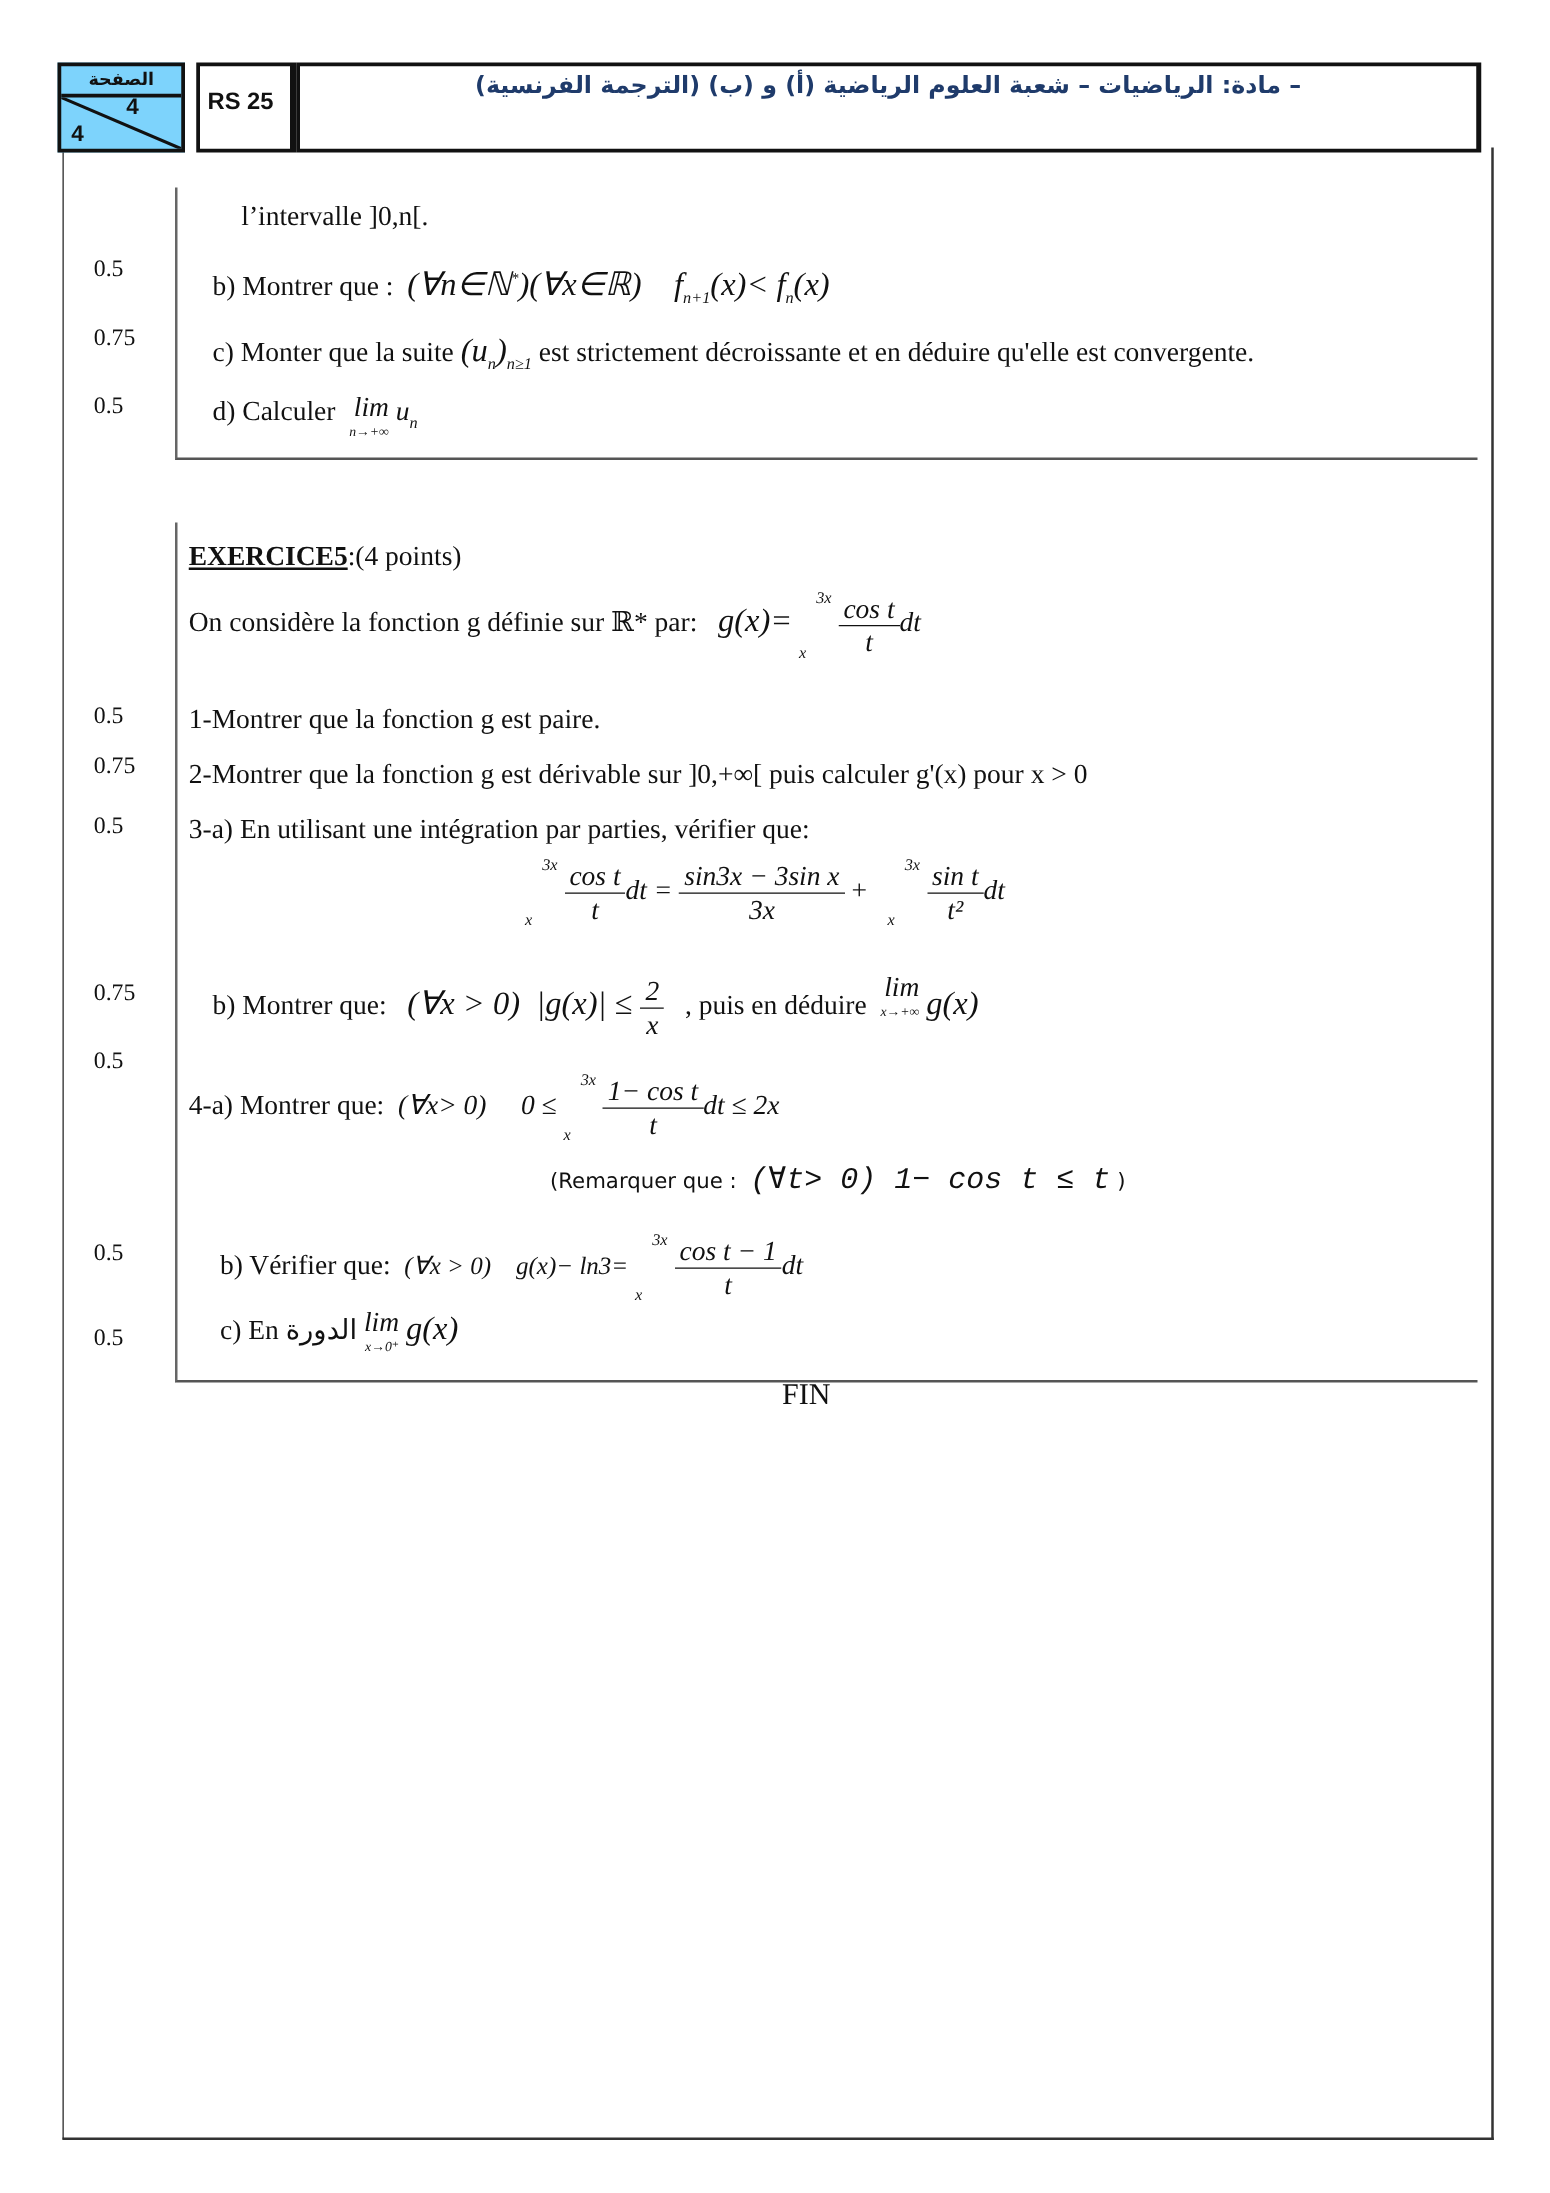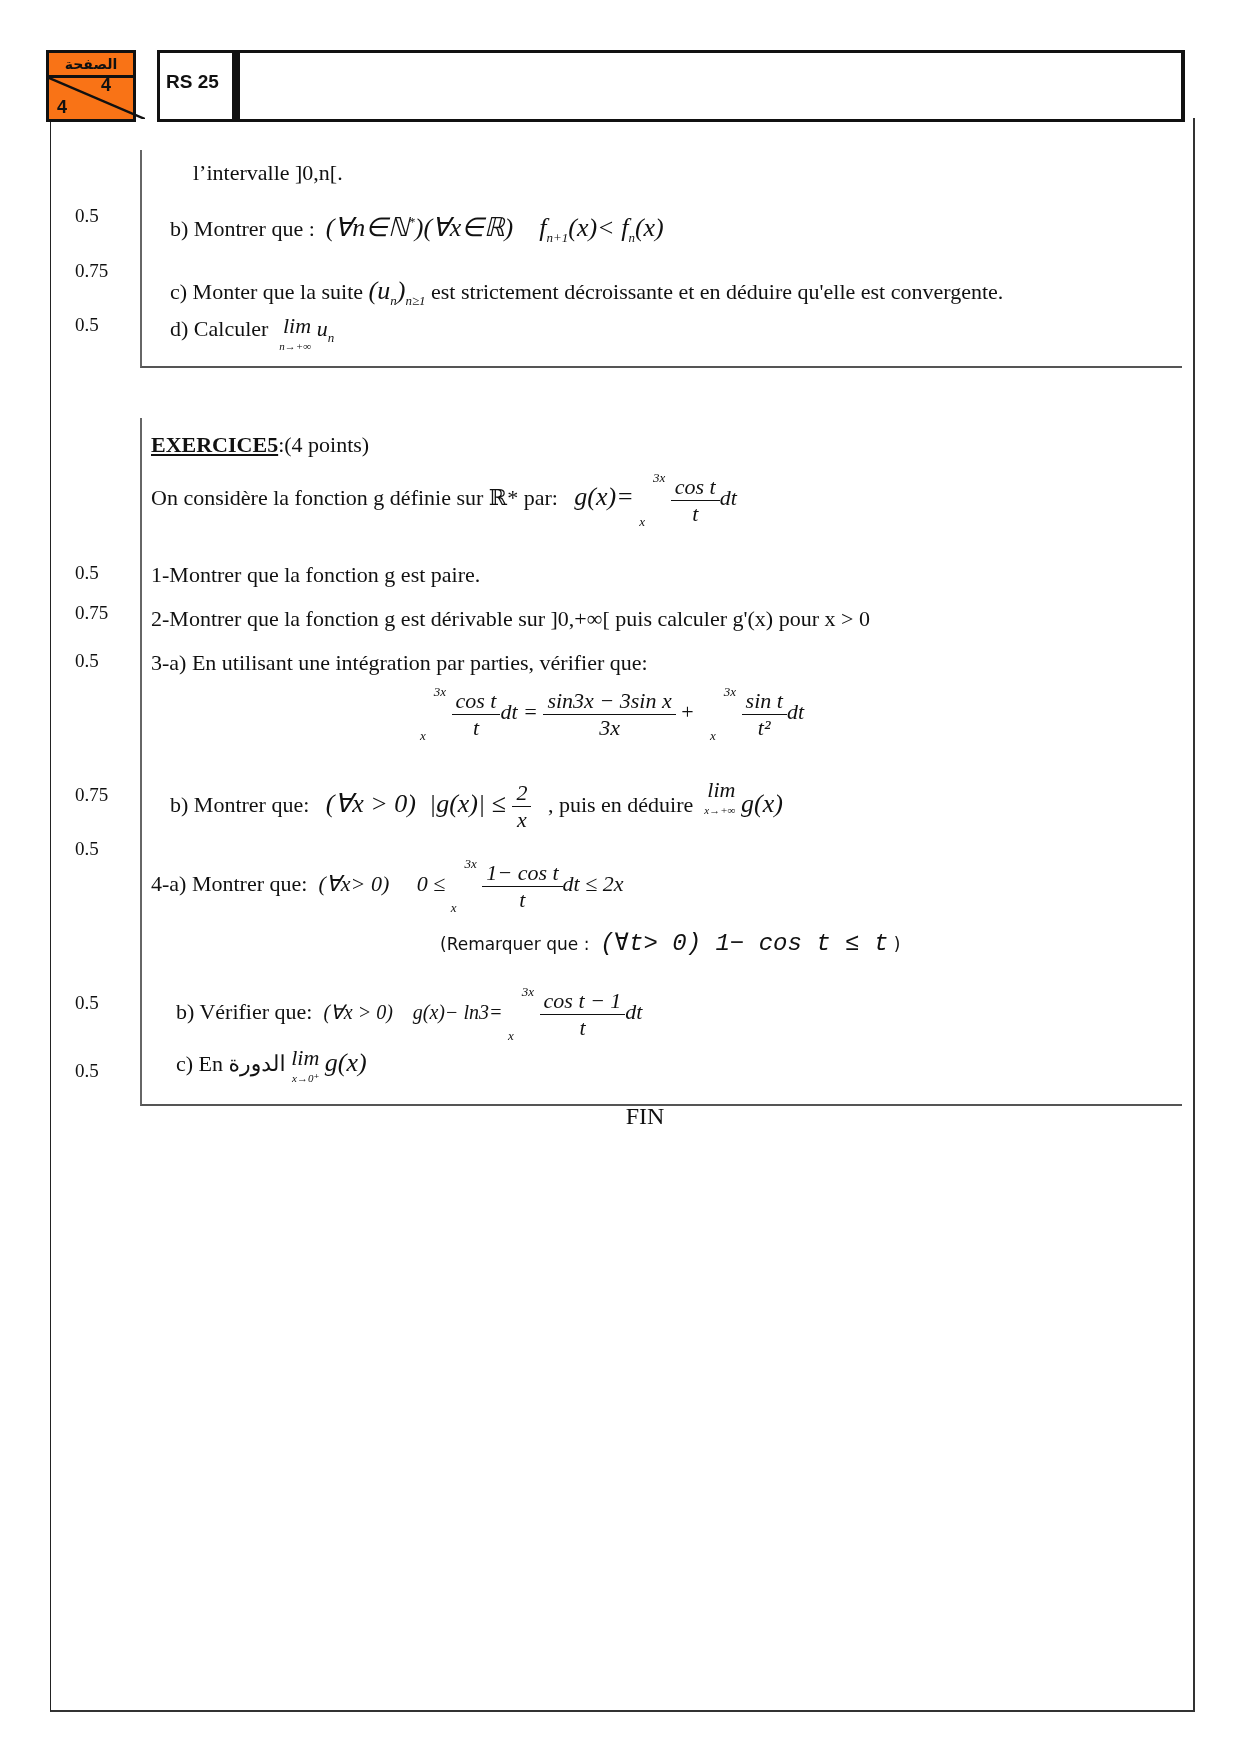--- a/index.html
+++ b/index.html
@@ -4,22 +4,22 @@
 <style>
   html, body { margin: 0; padding: 0; background: #ffffff; }
   body { width: 1240px; height: 1754px; position: relative; overflow: hidden;
          font-family: "Liberation Serif", "DejaVu Serif", serif; color: #111; }
 
   
   .frame { position: absolute; left: 50px; top: 118px; width: 1142px; height: 1592px;
            border-left: 1px solid #222; border-right: 2px solid #333; border-bottom: 2px solid #333; }
 
   
-  .hdr-page { position: absolute; left: 46px; top: 50px; width: 90px; height: 72px;
-              border: 3px solid #111; box-sizing: border-box; background: #f97316; }
+  .hdr-page { position: absolute; left: 46px; top: 50px; width: 102px; height: 72px;
+              border: 3px solid #111; box-sizing: border-box; background: #7dd3fc; }
   .hdr-page .lbl { height: 22px; border-bottom: 3px solid #111; text-align: center;
                    font-family: "DejaVu Sans", sans-serif; font-size: 14px; font-weight: bold; line-height: 22px; }
   .hdr-page .diag { position: absolute; left: 0; top: 25px; width: 96px; height: 41px; }
   .hdr-page .num-top { position: absolute; left: 52px; top: 22px; font-family: "Liberation Sans", sans-serif;
                        font-weight: bold; font-size: 18px; }
   .hdr-page .num-bot { position: absolute; left: 8px; top: 44px; font-family: "Liberation Sans", sans-serif;
                        font-weight: bold; font-size: 18px; }
   .hdr-code { position: absolute; left: 157px; top: 50px; width: 80px; height: 72px;
               border: 3px solid #111; border-right-width: 5px; box-sizing: border-box;
               font-family: "Liberation Sans", sans-serif; font-weight: bold; font-size: 19px;
@@ -64,36 +64,37 @@
 <div class="hdr-page">
   <div class="lbl">الصفحة</div>
   <svg class="diag" viewBox="0 0 96 41" preserveAspectRatio="none">
     <line x1="0" y1="0" x2="96" y2="41" stroke="#111" stroke-width="2.5"></line>
   </svg>
   <span class="num-top">4</span>
   <span class="num-bot">4</span>
 </div>
 <div class="hdr-code">RS 25</div>
 <div class="hdr-title">
+  <div class="l2">– مادة: الرياضيات – شعبة العلوم الرياضية (أ) و (ب) (الترجمة الفرنسية)</div>
 </div>
 
 <div class="box b1"></div>
 
 <div class="ln" style="left:193px; top:160px;">
   <span>l’intervalle ]0,n[.</span>
 </div>
 
 <div class="pt" style="top:205px;">0.5</div>
 <div class="ln" style="left:170px; top:212px;">
   <span>b) Montrer  que :</span>
   &nbsp;<span class="m" style="font-size:26px;">(∀n∈ℕ<span class="sup">*</span>)(∀x∈ℝ) &nbsp;&nbsp; f<span class="sub">n+1</span>(x)&lt; f<span class="sub">n</span>(x)</span>
 </div>
 
 <div class="pt" style="top:260px;">0.75</div>
-<div class="ln" style="left:170px; top:276px;">
+<div class="ln" style="left:170px; top:266px;">
   <span>c) Monter que la suite</span>
   <span class="m" style="font-size:26px;">(u<span class="sub">n</span>)<span class="sub">n≥1</span></span>
   <span>est strictement décroissante et en déduire qu'elle est convergente.</span>
 </div>
 
 <div class="pt" style="top:314px;">0.5</div>
 <div class="ln" style="left:170px; top:316px;">
   <span>d) Calculer</span>
   &nbsp;<span class="lim"><span class="w">lim</span><span class="s">n→+∞</span></span>
   <span class="m">u<span class="sub">n</span></span>

